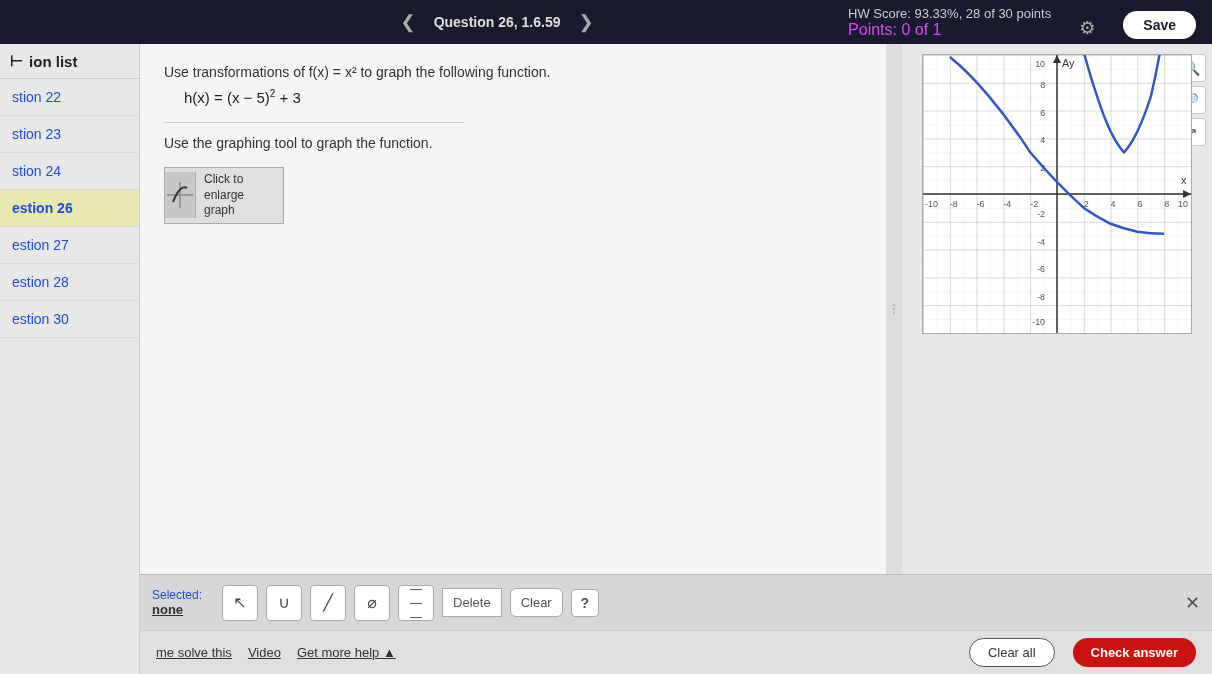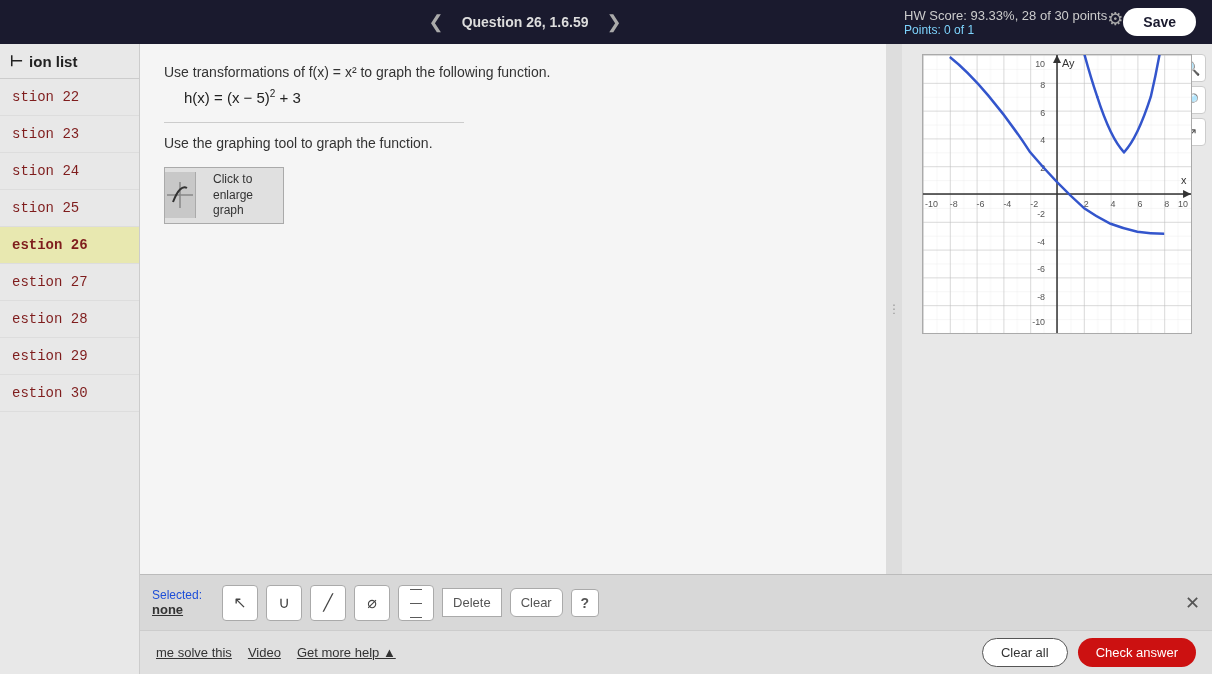--- a/index.html
+++ b/index.html
@@ -39,30 +39,30 @@
       font-size: 18px;
       cursor: pointer;
       padding: 4px 8px;
     }
     .question-label {
       color: #ddd;
       font-size: 14px;
     }
     .top-bar-right {
       display: flex;
-      align-items: flex-start;
-      gap: 0;
+      align-items: flex-end;
+      gap: 28px;
     }
     .hw-score {
       color: #ccc;
       font-size: 13px;
     }
     .points-label {
-      color: #7dd3fc;
-      font-size: 12px;
+      color: #d946ef;
+      font-size: 16px;
     }
     .gear-btn {
       background: none;
       border: none;
       color: #aaa;
       font-size: 18px;
       cursor: pointer;
     }
     .save-btn {
       background: white;
@@ -97,24 +97,23 @@
       gap: 6px;
       padding: 8px 10px;
       border-bottom: 1px solid #ccc;
       font-size: 15px;
       font-weight: bold;
       color: #222;
     }
     .sidebar-item {
       padding: 10px 12px;
       font-size: 14px;
-      color: #7f1d1d;
+      color: #1d4ed8;
       cursor: pointer;
       border-bottom: 1px solid #ddd;
-      font-family: Liberation Mono, monospace;
     }
     .sidebar-item.active {
       background: #e8e8b0;
       font-weight: bold;
     }
 
     
     .content-area {
       flex: 1;
       display: flex;
@@ -151,21 +150,21 @@
 
     .graphing-instruction {
       font-size: 14px;
       color: #333;
       margin-bottom: 16px;
     }
 
     .click-to-enlarge {
       display: flex;
       align-items: center;
-      gap: 9px;
+      gap: 0;
       width: 120px;
       border: 1px solid #aaa;
       background: #e0e0e0;
       cursor: pointer;
     }
     .click-thumb {
       width: 46px;
       height: 46px;
       background: #c8c8c8;
       border-right: 1px solid #aaa;
@@ -336,39 +335,39 @@
     }
     .bottom-link {
       font-size: 13px;
       color: #333;
       cursor: pointer;
       text-decoration: underline;
     }
     .bottom-bottom-right {
       margin-left: auto;
       display: flex;
-      gap: 10px;
+      gap: 18px;
     }
     .clear-all-btn {
       background: white;
       border: 1px solid #555;
       border-radius: 20px;
       padding: 6px 18px;
       font-size: 13px;
       cursor: pointer;
       color: #333;
     }
     .check-answer-btn {
       background: #cc1111;
       color: white;
       border: none;
       border-radius: 20px;
       padding: 6px 18px;
       font-size: 13px;
-      font-weight: normal;
+      font-weight: bold;
       cursor: pointer;
     }
 
     sup { font-size: 10px; }
   </style>
 </head>
 <body>
 
 <div class="top-bar">
   <div style="width:130px;"></div>
@@ -390,25 +389,23 @@
 <div class="main-layout">
 
   <div class="sidebar">
     <div class="sidebar-header">
       <span>⊢</span>
       <span>ion list</span>
     </div>
     <div class="sidebar-item">stion 22</div>
     <div class="sidebar-item">stion 23</div>
     <div class="sidebar-item">stion 24</div>
-    <div class="sidebar-item">stion 25</div>
     <div class="sidebar-item active">estion 26</div>
     <div class="sidebar-item">estion 27</div>
     <div class="sidebar-item">estion 28</div>
-    <div class="sidebar-item">estion 29</div>
     <div class="sidebar-item">estion 30</div>
   </div>
 
   <div class="content-area">
     <div class="question-area">
 
       <div class="question-left">
         <div class="question-instruction">Use transformations of f(x) = x² to graph the following function.</div>
         <div class="question-function">
           h(x) = (x − 5)<sup>2</sup> + 3

